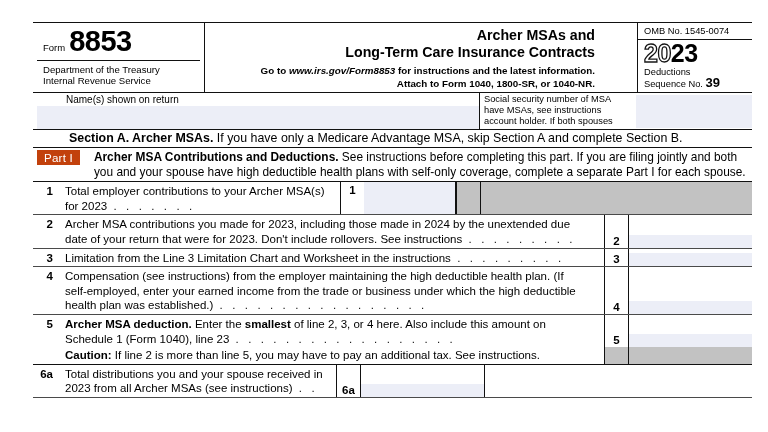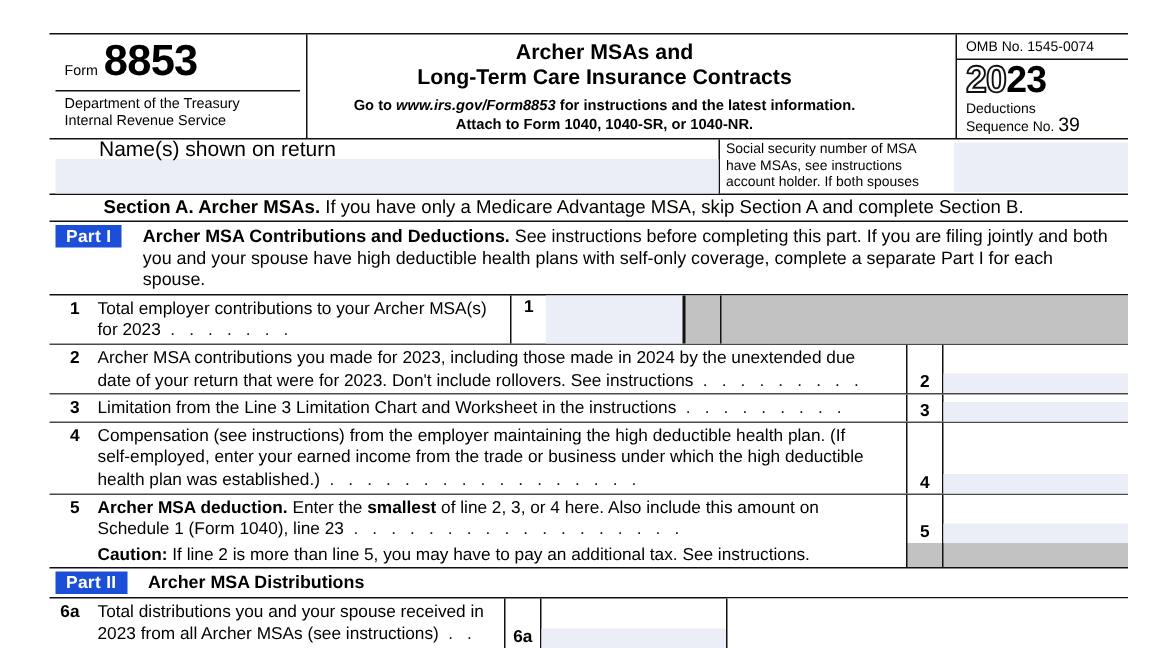--- a/index.html
+++ b/index.html
@@ -18,51 +18,51 @@
   }
 
   
   .hdr{display:flex;border-bottom:1.6px solid #111;}
   .hdr-left{width:172px;box-sizing:border-box;border-right:1.6px solid #111;padding:3px 4px 2px 4px;}
   .formno{display:flex;align-items:flex-end;gap:4px;padding-left:6px;}
   .formno .lbl{font-size:9.5px;line-height:11px;padding-bottom:4px;}
   .formno .num{font-size:29px;font-weight:bold;line-height:31px;letter-spacing:-0.5px;}
   .dept{border-top:0.9px solid #111;margin-top:3px;padding:3px 2px 2px 6px;font-size:9.6px;line-height:11.2px;}
 
-  .hdr-center{flex:1;box-sizing:border-box;padding:4px 6px 2px 6px;text-align:center;}
+  .hdr-center{flex:1;box-sizing:border-box;padding:4px 6px 2px 6px;text-align:right;}
   .t1{font-size:14.2px;font-weight:bold;line-height:16.5px;}
   .t2{font-size:14.2px;font-weight:bold;line-height:16.5px;}
   .goto{font-size:9.8px;font-weight:bold;line-height:13px;margin-top:4px;}
   .goto i{font-style:italic;}
   .attach{font-size:9.8px;font-weight:bold;line-height:13px;}
 
   .hdr-right{width:115px;box-sizing:border-box;border-left:1.6px solid #111;margin-left:36px;}
   .omb{font-size:9.3px;padding:3px 4px 2px 6px;border-bottom:0.9px solid #111;line-height:11px;}
   .yearwrap{padding:0 4px 2px 6px;}
   .year{font-size:25px;font-weight:bold;line-height:27px;letter-spacing:-0.5px;}
   .year .hollow{color:#fff;-webkit-text-stroke:1.3px #111;}
   .attseq{font-size:9.3px;line-height:10.8px;}
-  .attseq .sq{font-size:13px;font-weight:normal;}
+  .attseq .sq{font-size:13px;font-weight:bold;}
 
   
   .namerow{display:flex;border-bottom:1.6px solid #111;}
   .namecell{flex:1;box-sizing:border-box;border-right:1.6px solid #111;padding:1px 0 0 4px;}
-  .namecell .cap{font-size:14px;line-height:11px;padding-left:29px;}
+  .namecell .cap{font-size:10px;line-height:11px;padding-left:29px;}
   .namecell .fill{height:23px;background:#eceef7;margin-top:1px;}
   .ssncell{width:272px;box-sizing:border-box;padding:1px 0 0 4px;display:flex;}
   .ssncell .cap{font-size:9.3px;line-height:11.2px;width:150px;}
   .ssncell .fill{flex:1;background:#eceef7;margin:1px 0 1px 2px;}
 
   
   .sectionA{border-bottom:1.6px solid #111;padding:1px 4px 1px 4px;font-size:12.4px;line-height:15px;}
   .sectionA b{font-weight:bold;margin-left:32px;}
 
   
   .partbar{display:flex;align-items:flex-start;border-bottom:1.6px solid #111;}
-  .parttab{background:#1d4ed8;color:#fff;font-size:11.6px;font-weight:bold;
+  .parttab{background:#c2410c;color:#fff;font-size:11.6px;font-weight:normal;
            padding:1px 7px 1px 7px;margin:2px 0 2px 4px;letter-spacing:0.2px;white-space:nowrap;}
   .parttitle{flex:1;font-size:11.9px;line-height:14.6px;padding:2px 6px 2px 14px;}
   .parttitle b{font-weight:bold;}
 
   
   .row{display:flex;align-items:stretch;border-bottom:0.9px solid #4a4a4a;}
   .row.nb{border-bottom:none;}
   .lnum{width:26px;box-sizing:border-box;text-align:right;padding:2px 6px 0 0;
         font-size:11.5px;font-weight:bold;line-height:14.6px;}
   .ltext{flex:1;box-sizing:border-box;padding:2px 4px 1px 6px;font-size:11.5px;line-height:14.6px;}
@@ -101,21 +101,21 @@
       <div class="dept">
         <div>Department of the Treasury</div>
         <div>Internal Revenue Service</div>
       </div>
     </div>
 
     <div class="hdr-center">
       <div class="t1">Archer MSAs and</div>
       <div class="t2">Long-Term Care Insurance Contracts</div>
       <div class="goto"><span>Go to </span><i>www.irs.gov/Form8853</i><span> for instructions and the latest information.</span></div>
-      <div class="attach">Attach to Form 1040, 1040-SR, or 1040-NR.</div>
+      <div class="attach">Attach to Form 1040, 1800-SR, or 1040-NR.</div>
     </div>
 
     <div class="hdr-right">
       <div class="omb">OMB No. 1545-0074</div>
       <div class="yearwrap">
         <div class="year"><span class="hollow">20</span><span>23</span></div>
         <div class="attseq">Deductions</div>
         <div class="attseq"><span>Sequence No. </span><span class="sq">39</span></div>
       </div>
     </div>
@@ -205,24 +205,20 @@
       </div>
     </div>
   </div>
 
   <div class="cautionrow">
     <div class="cautiontext"><b>Caution:</b><span> If line 2 is more than line 5, you may have to pay an additional tax. See instructions.</span></div>
     <div class="gray"></div>
     <div class="amt" style="background:#c2c2c2"></div>
   </div>
 
-  <div class="partbar">
-    <div class="parttab">Part II</div>
-    <div class="parttitle"><b>Archer MSA Distributions</b></div>
-  </div>
 
   <div class="row">
     <div class="lnum">6a</div>
     <div class="ltext"><span>Total distributions you and your spouse received in 2023 from all Archer MSAs (see instructions)</span><span class="lead"> . .</span></div>
     <div class="boxnum">6a</div>
     <div class="amt">
       <div class="amtwrap">
         <div class="fillb"></div>
       </div>
     </div>

